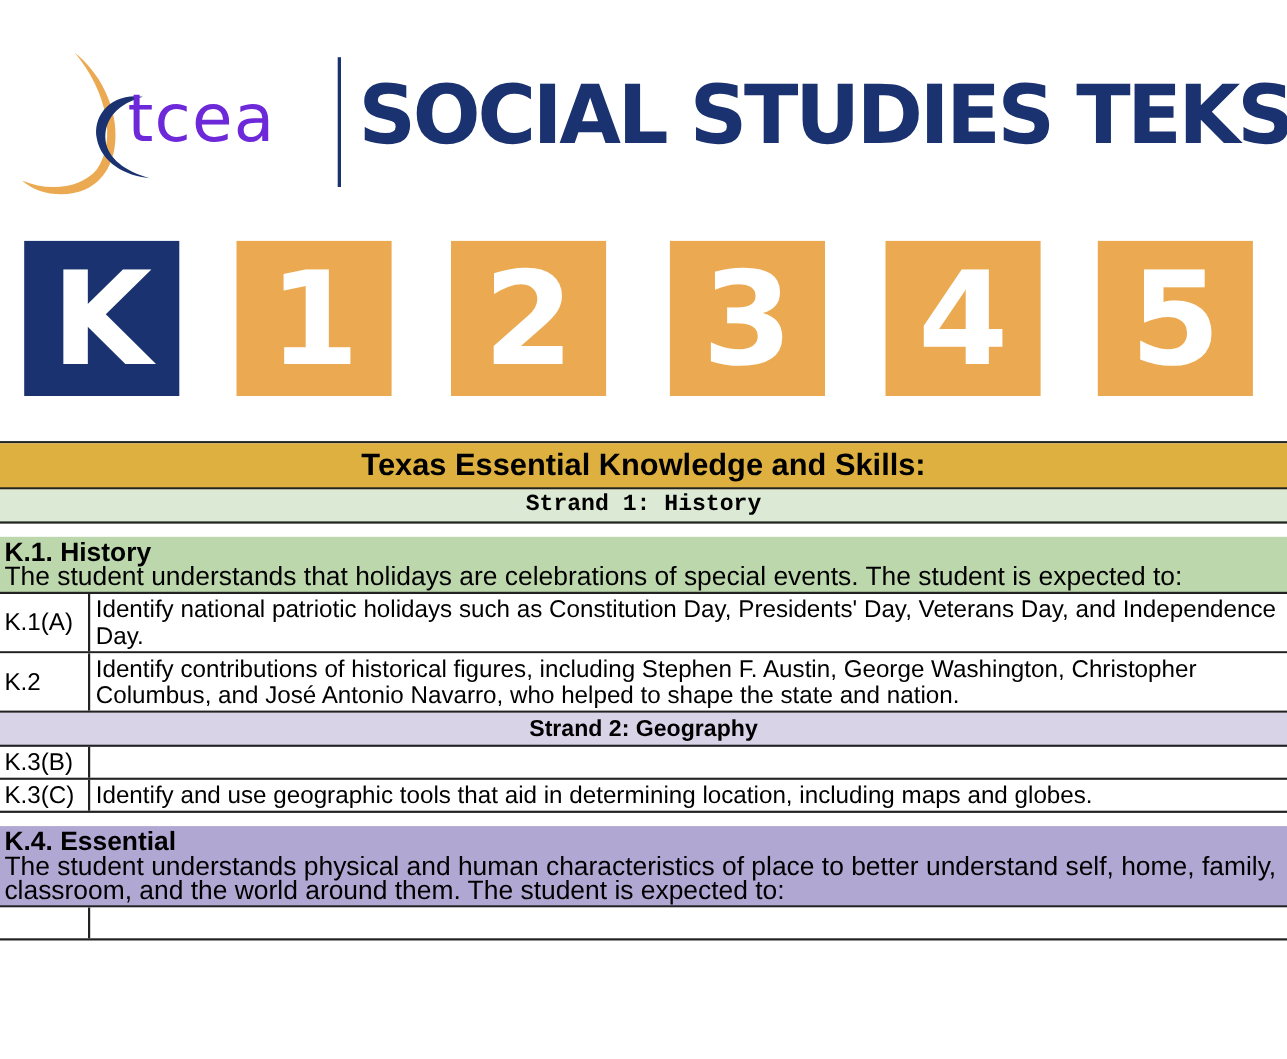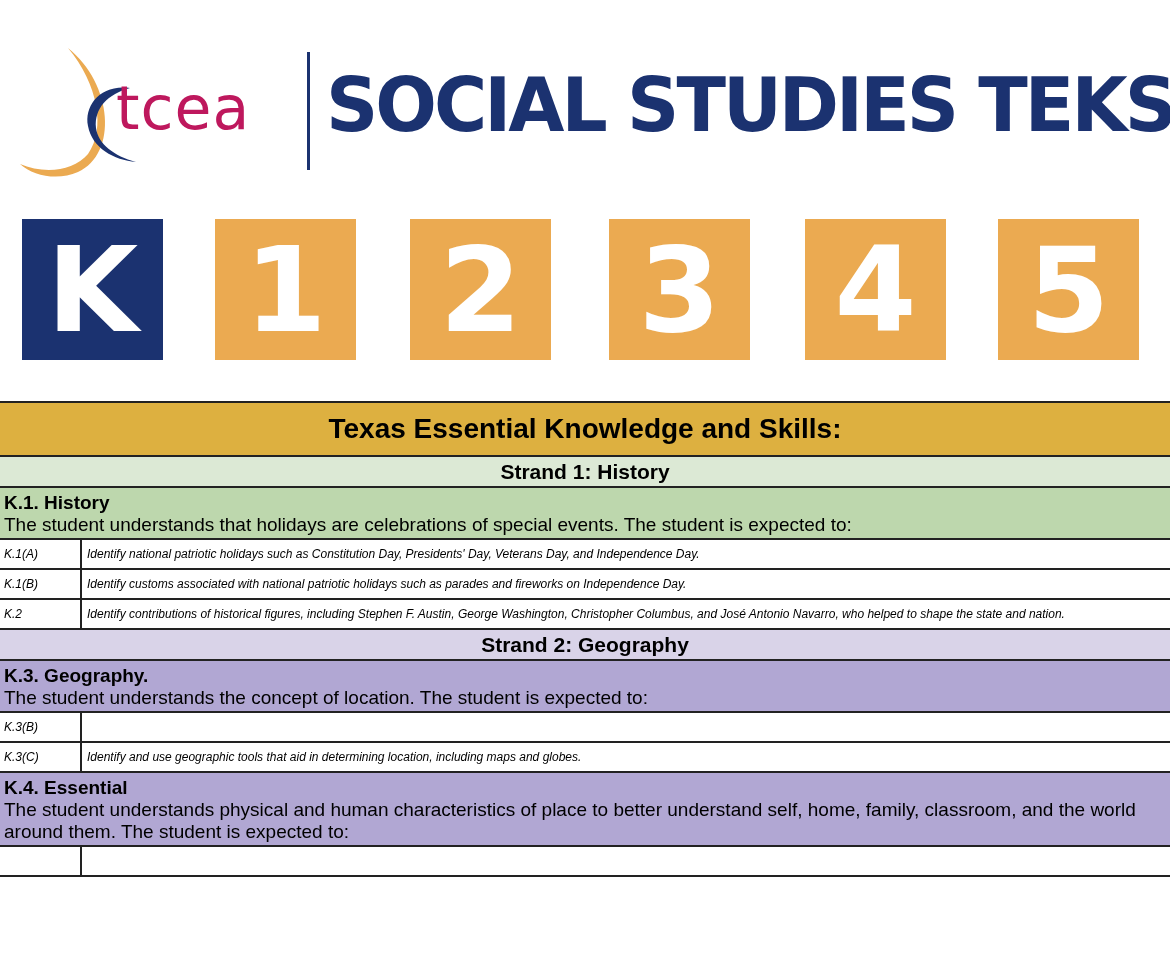--- a/index.html
+++ b/index.html
@@ -4,21 +4,21 @@
 <style>
   * { box-sizing: border-box; margin: 0; padding: 0; }
   html, body { width: 1170px; height: 963px; overflow: hidden; background: #ffffff; }
   body { font-family: "Liberation Sans", sans-serif; color: #000; position: relative; }
 
   
   .header { position: absolute; left: 0; top: 0; width: 1170px; height: 200px; }
   .logo-swoosh { position: absolute; left: 18px; top: 44px; width: 120px; height: 140px; }
   .logo-text {
     position: absolute; left: 116px; top: 78px;
-    font-family: "DejaVu Sans", sans-serif; font-size: 60px; color: #be185d;
+    font-family: "DejaVu Sans", sans-serif; font-size: 60px; color: #6d28d9;
     letter-spacing: 1px; line-height: 1;
   }
   .logo-divider { position: absolute; left: 307px; top: 52px; width: 3px; height: 118px; background: #1b3270; }
   .page-title {
     position: absolute; left: 326px; top: 68px;
     font-family: "DejaVu Sans", sans-serif; font-weight: bold; font-size: 74px;
     color: #1b3270; letter-spacing: -3px; line-height: 1; white-space: nowrap;
     transform: scaleX(0.98); transform-origin: left center;
   }
 
@@ -29,31 +29,31 @@
     background: #ebaa51; color: #ffffff;
     font-family: "DejaVu Sans", sans-serif; font-weight: bold; font-size: 118px;
     display: flex; align-items: center; justify-content: center; line-height: 1;
     cursor: pointer;
   }
   .grade-box.active { background: #1b3270; }
 
   
   .teks { position: absolute; left: 0; top: 401px; width: 1170px; border-top: 2px solid #222; }
   .row { width: 1170px; border-bottom: 2px solid #222; position: relative; }
-  .title-row { background: #ddb040; height: 54px; display: flex; align-items: center; justify-content: center; }
+  .title-row { background: #ddb040; height: 42px; display: flex; align-items: center; justify-content: center; }
   .title-row span { font-weight: bold; font-size: 28px; }
   .strand-row { height: 31px; display: flex; align-items: center; justify-content: center; }
   .strand-row span { font-weight: bold; font-size: 21px; }
-  .strand-history { background: #dce9d5; }
+  .strand-history { background: #dce9d5; font-family: Liberation Mono, monospace; }
   .strand-geo { background: #d9d3e8; }
-  .section-row { padding: 4px 4px 2px 4px; font-size: 19px; line-height: 22px; }
+  .section-row { padding: 4px 4px 2px 4px; font-size: 24px; line-height: 22px; margin-top: 12px; }
   .section-row .sec-title { font-weight: bold; display: block; }
   .section-history { background: #bdd7ad; }
   .section-geo { background: #b1a7d3; }
-  .std-row { background: #ffffff; display: flex; font-size: 12px; line-height: 24px; font-style: italic; }
+  .std-row { background: #ffffff; display: flex; font-size: 22px; line-height: 24px; }
   .std-code { width: 82px; flex: 0 0 82px; padding: 2px 4px; border-right: 2px solid #222; display: flex; align-items: center; }
   .std-text { flex: 1; padding: 2px 5px; }
 </style>
 </head>
 <body>
 
 <div class="header">
   <svg class="logo-swoosh" viewBox="0 0 120 140">
     <path d="M50 4 C 95 40, 100 110, 60 128 C 40 137, 15 132, 2 120 C 25 130, 55 128, 70 110 C 88 85, 80 40, 50 4 Z" fill="#ebaa51"></path>
     <path d="M112 44 C 82 40, 66 62, 70 82 C 74 104, 96 116, 118 118 C 96 112, 80 100, 78 84 C 76 64, 90 50, 112 44 Z" fill="#1b3270"></path>
@@ -83,38 +83,30 @@
   </div>
 
   <div class="row section-row section-history">
     <span class="sec-title">K.1. History</span>
     <span>The student understands that holidays are celebrations of special events. The student is expected to:</span>
   </div>
   <div class="row std-row">
     <div class="std-code">K.1(A)</div>
     <div class="std-text">Identify national patriotic holidays such as Constitution Day, Presidents' Day, Veterans Day, and Independence Day.</div>
   </div>
-  <div class="row std-row">
-    <div class="std-code">K.1(B)</div>
-    <div class="std-text">Identify customs associated with national patriotic holidays such as parades and fireworks on Independence Day.</div>
-  </div>
 
   <div class="row std-row">
     <div class="std-code">K.2</div>
     <div class="std-text">Identify contributions of historical figures, including Stephen F. Austin, George Washington, Christopher Columbus, and José Antonio Navarro, who helped to shape the state and nation.</div>
   </div>
 
   <div class="row strand-row strand-geo">
     <span>Strand 2: Geography</span>
   </div>
 
-  <div class="row section-row section-geo">
-    <span class="sec-title">K.3. Geography.</span>
-    <span>The student understands the concept of location. The student is expected to:</span>
-  </div>
   <div class="row std-row">
     <div class="std-code">K.3(B)</div>
   </div>
   <div class="row std-row">
     <div class="std-code">K.3(C)</div>
     <div class="std-text">Identify and use geographic tools that aid in determining location, including maps and globes.</div>
   </div>
 
   <div class="row section-row section-geo">
     <span class="sec-title">K.4. Essential</span>

